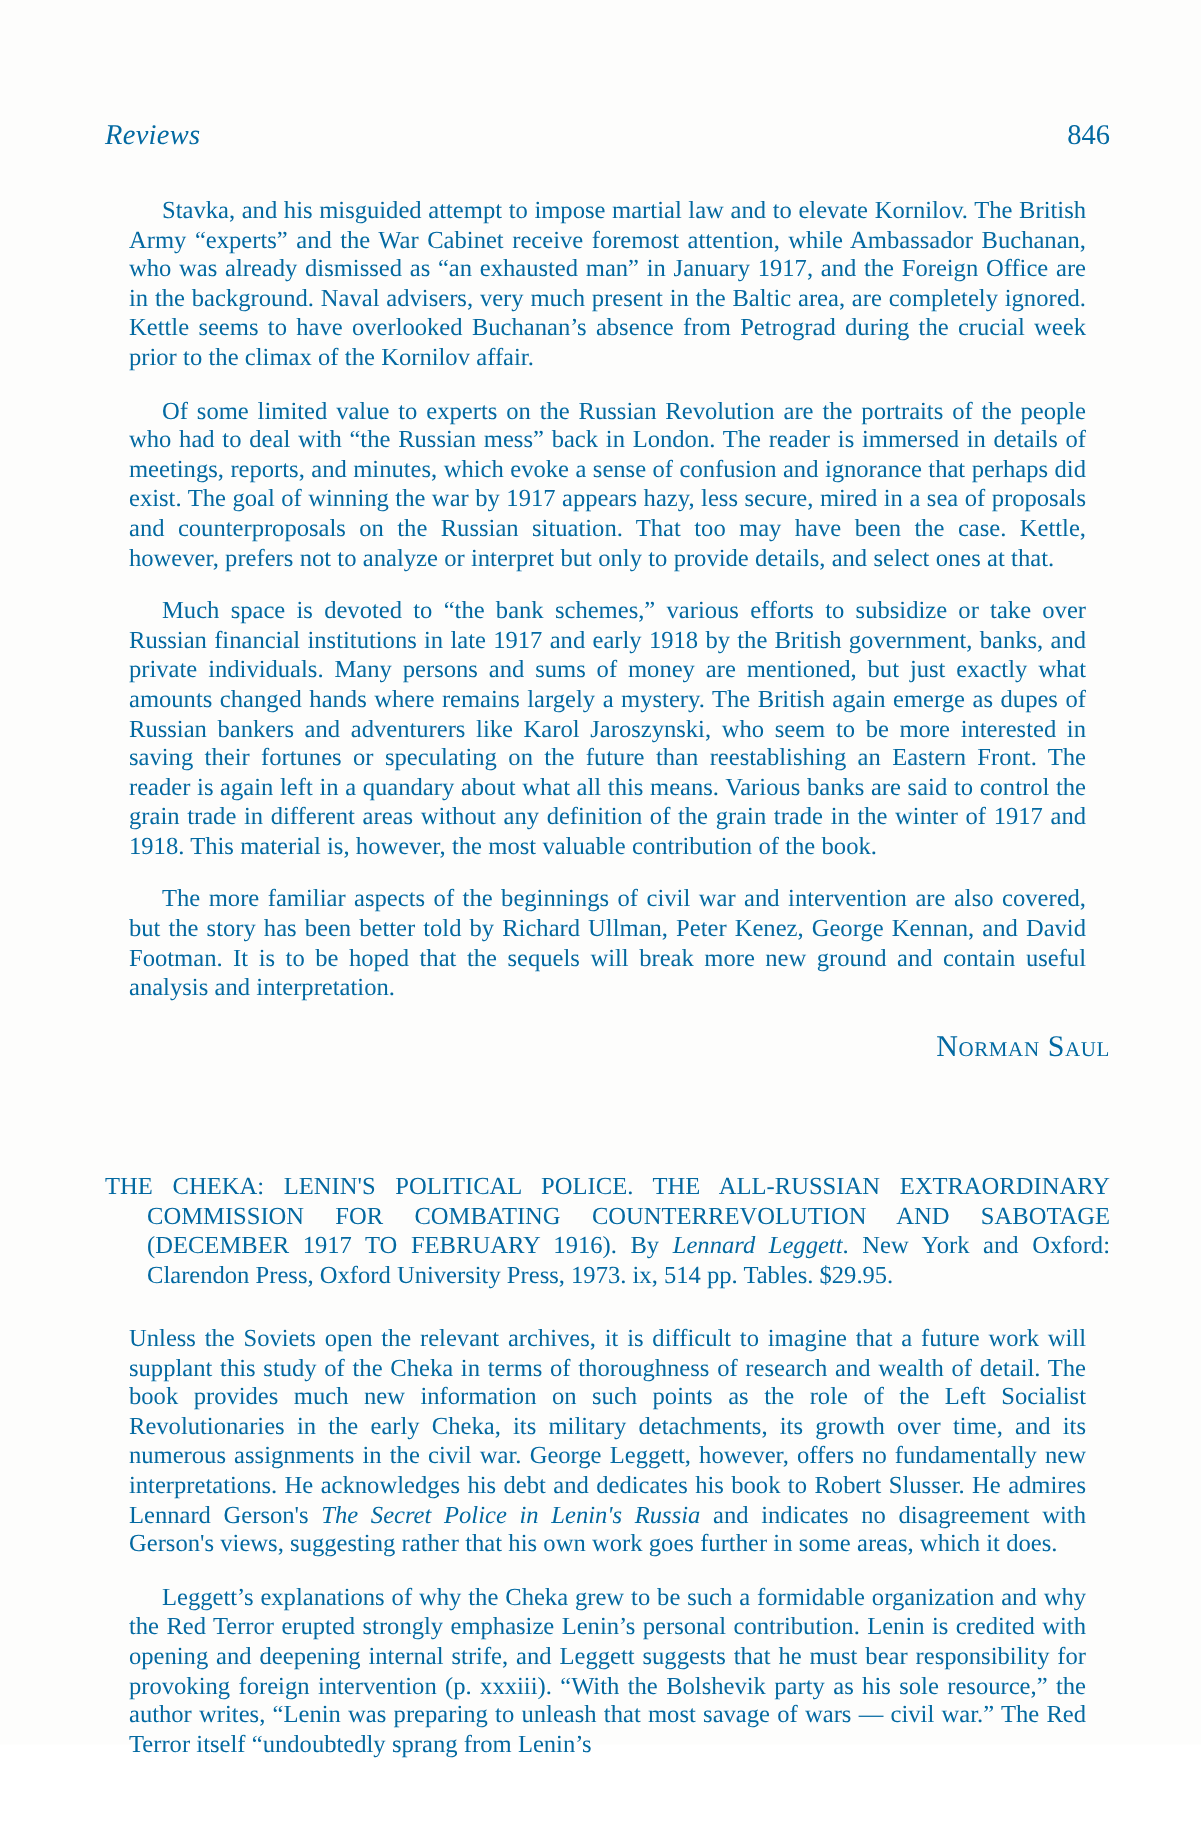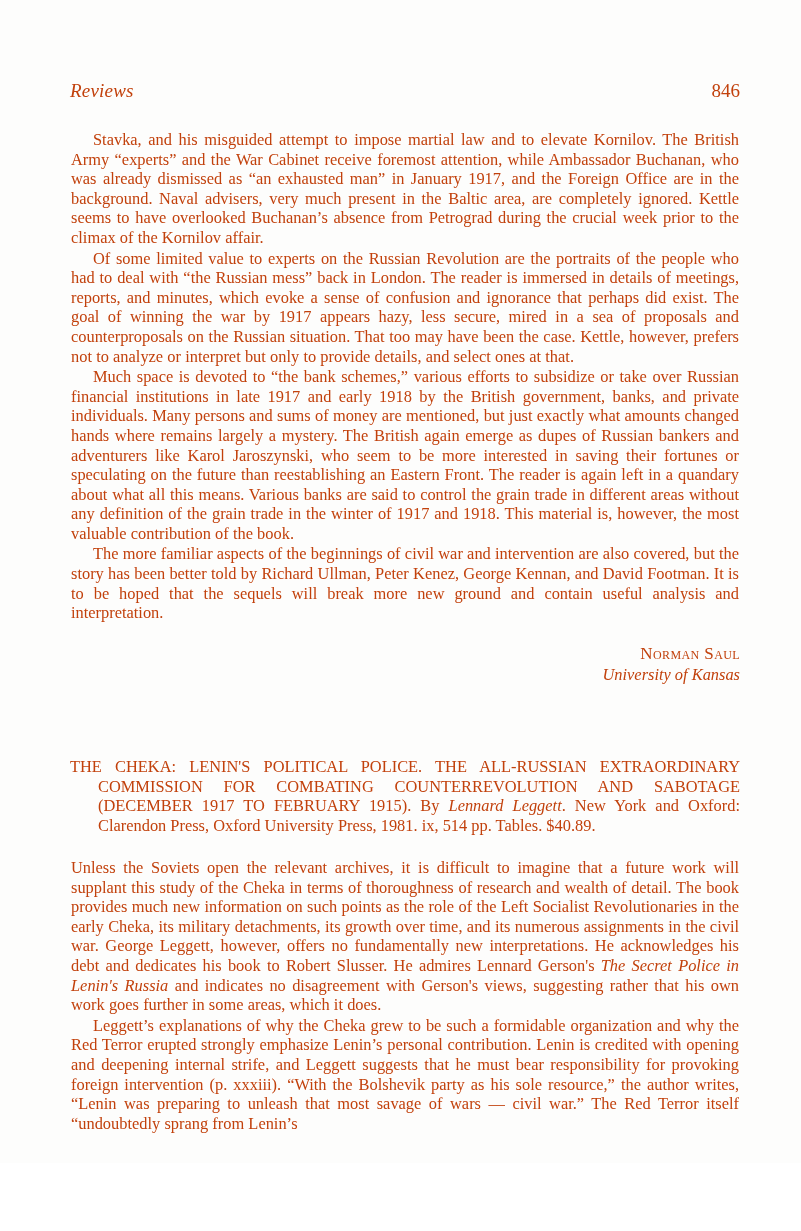--- a/index.html
+++ b/index.html
@@ -7,21 +7,21 @@
     padding: 0;
     background: #ffffff;
   }
   .page {
     position: relative;
     width: 801px;
     height: 1231px;
     background: #ffffff;
     overflow: hidden;
     font-family: "Liberation Serif", "DejaVu Serif", serif;
-    color: #c2410c;
+    color: #0369a1;
   }
   
   .scan-tint {
     position: absolute;
     left: 0; top: 0;
     width: 801px; height: 1163px;
     background: #fdfdfc;
     pointer-events: none;
   }
   .content {
@@ -40,41 +40,41 @@
   .running-head .rh-title {
     font-style: italic;
     font-size: 19px;
     letter-spacing: 0.2px;
   }
   .running-head .rh-folio {
     font-size: 19px;
   }
 
   p.body {
-    margin: 1px;
+    margin: 16px;
     font-size: 16.4px;
     line-height: 19.6px;
     text-align: justify;
     text-indent: 22px;
     -webkit-hyphens: none;
     hyphens: none;
     word-spacing: 0.1px;
   }
   p.body.noindent { text-indent: 0; }
 
   .signature {
     margin-top: 20px;
     text-align: right;
     font-size: 16.4px;
     line-height: 21px;
   }
   .sig-name {
     font-variant: small-caps;
     letter-spacing: 0.4px;
-    font-size: 17px;
+    font-size: 20px;
     display: block;
   }
   .sig-affil {
     font-style: italic;
     display: block;
   }
 
   .citation {
     margin-top: 72px;
     margin-bottom: 22px;
@@ -101,25 +101,24 @@
       <span class="rh-folio">846</span>
     </div>
 
     <p class="body">Stavka, and his misguided attempt to impose martial law and to elevate Kornilov. The British Army “experts” and the War Cabinet receive foremost attention, while Ambassador Buchanan, who was already dismissed as “an exhausted man” in January 1917, and the Foreign Office are in the background. Naval advisers, very much present in the Baltic area, are completely ignored. Kettle seems to have overlooked Buchanan’s absence from Petrograd during the crucial week prior to the climax of the Kornilov affair.</p>
     <p class="body">Of some limited value to experts on the Russian Revolution are the portraits of the people who had to deal with “the Russian mess” back in London. The reader is immersed in details of meetings, reports, and minutes, which evoke a sense of confusion and ignorance that perhaps did exist. The goal of winning the war by 1917 appears hazy, less secure, mired in a sea of proposals and counterproposals on the Russian situation. That too may have been the case. Kettle, however, prefers not to analyze or interpret but only to provide details, and select ones at that.</p>
     <p class="body">Much space is devoted to “the bank schemes,” various efforts to subsidize or take over Russian financial institutions in late 1917 and early 1918 by the British government, banks, and private individuals. Many persons and sums of money are mentioned, but just exactly what amounts changed hands where remains largely a mystery. The British again emerge as dupes of Russian bankers and adventurers like Karol Jaroszynski, who seem to be more interested in saving their fortunes or speculating on the future than reestablishing an Eastern Front. The reader is again left in a quandary about what all this means. Various banks are said to control the grain trade in different areas without any definition of the grain trade in the winter of 1917 and 1918. This material is, however, the most valuable contribution of the book.</p>
     <p class="body">The more familiar aspects of the beginnings of civil war and intervention are also covered, but the story has been better told by Richard Ullman, Peter Kenez, George Kennan, and David Footman. It is to be hoped that the sequels will break more new ground and contain useful analysis and interpretation.</p>
 
     <div class="signature">
       <span class="sig-name">Norman Saul</span>
-      <span class="sig-affil">University of Kansas</span>
     </div>
 
     <div class="citation">
-      <span>THE CHEKA: LENIN'S POLITICAL POLICE. THE ALL-RUSSIAN EXTRAORDINARY COMMISSION FOR COMBATING COUNTERREVOLUTION AND SABOTAGE (DECEMBER 1917 TO FEBRUARY 1915). By </span><i class="title">Lennard Leggett</i><span>. New York and Oxford: Clarendon Press, Oxford University Press, 1981. ix, 514 pp. Tables. $40.89.</span>
+      <span>THE CHEKA: LENIN'S POLITICAL POLICE. THE ALL-RUSSIAN EXTRAORDINARY COMMISSION FOR COMBATING COUNTERREVOLUTION AND SABOTAGE (DECEMBER 1917 TO FEBRUARY 1916). By </span><i class="title">Lennard Leggett</i><span>. New York and Oxford: Clarendon Press, Oxford University Press, 1973. ix, 514 pp. Tables. $29.95.</span>
     </div>
 
     <p class="body noindent"><span>Unless the Soviets open the relevant archives, it is difficult to imagine that a future work will supplant this study of the Cheka in terms of thoroughness of research and wealth of detail. The book provides much new information on such points as the role of the Left Socialist Revolutionaries in the early Cheka, its military detachments, its growth over time, and its numerous assignments in the civil war. George Leggett, however, offers no fundamentally new interpretations. He acknowledges his debt and dedicates his book to Robert Slusser. He admires Lennard Gerson's </span><i class="title">The Secret Police in Lenin's Russia</i><span> and indicates no disagreement with Gerson's views, suggesting rather that his own work goes further in some areas, which it does.</span></p>
 
     <p class="body">Leggett’s explanations of why the Cheka grew to be such a formidable organization and why the Red Terror erupted strongly emphasize Lenin’s personal contribution. Lenin is credited with opening and deepening internal strife, and Leggett suggests that he must bear responsibility for provoking foreign intervention (p. xxxiii). “With the Bolshevik party as his sole resource,” the author writes, “Lenin was preparing to unleash that most savage of wars — civil war.” The Red Terror itself “undoubtedly sprang from Lenin’s</p>
 
   </div>
 </div>
 
 </body></html>

